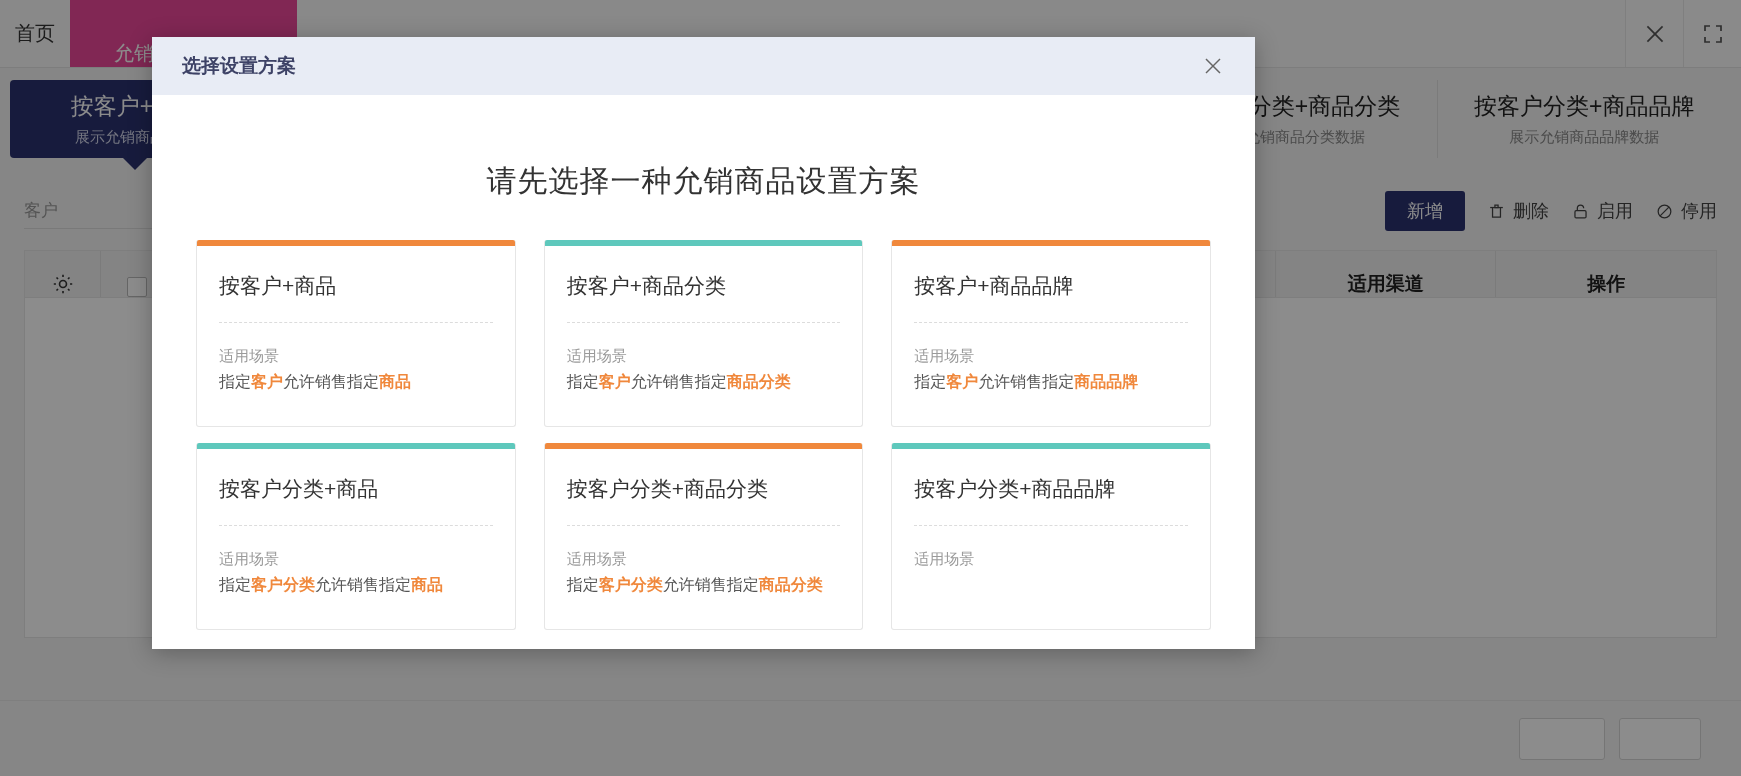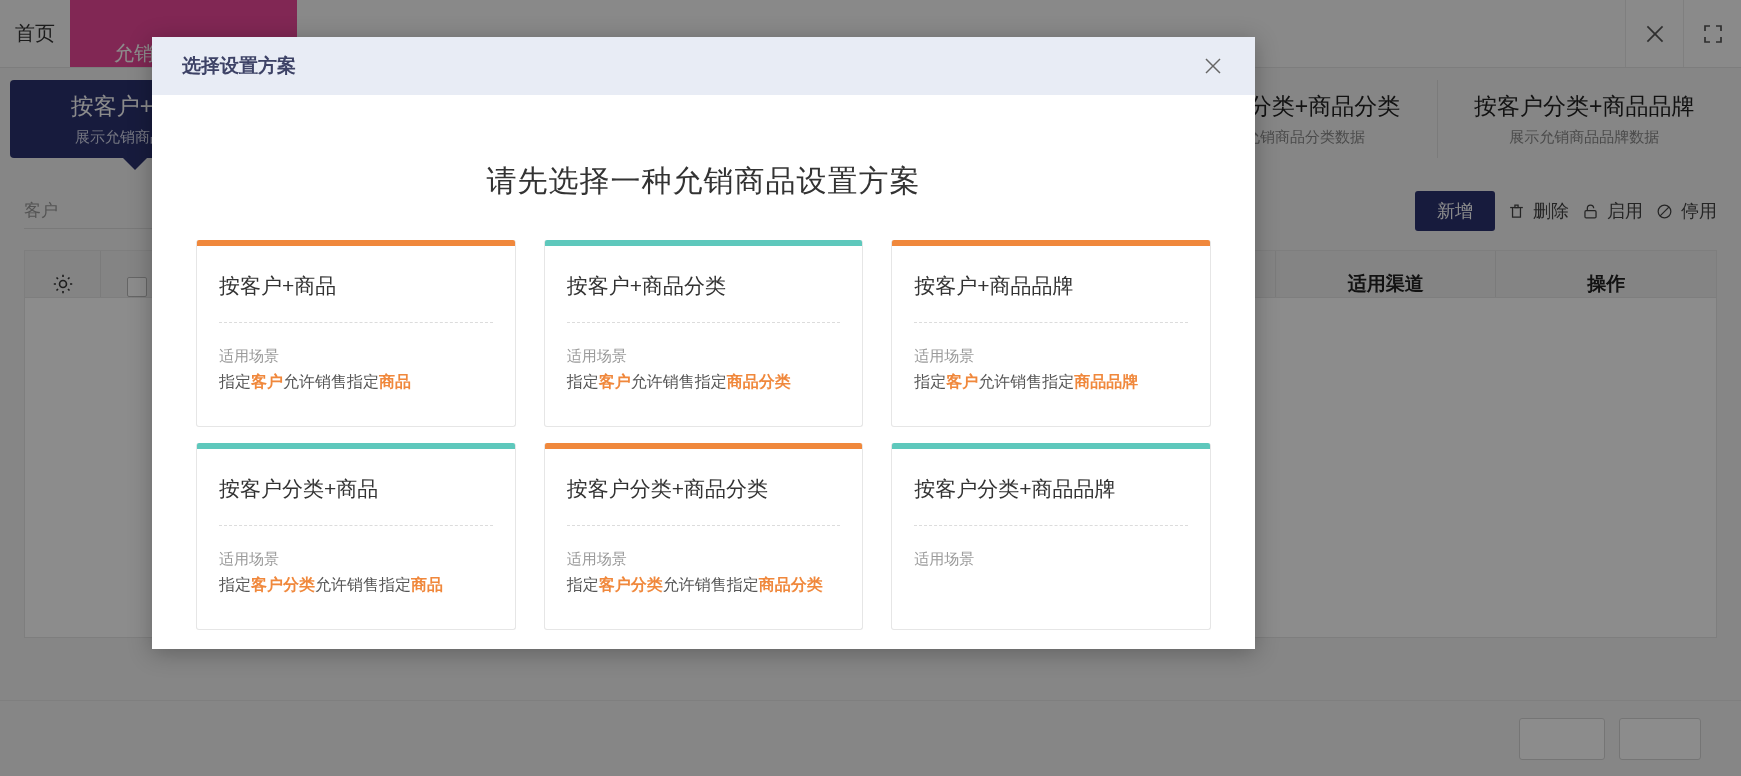--- a/index.html
+++ b/index.html
@@ -64,21 +64,21 @@
 
   .filter-row {
     position: absolute; left: 0; top: 182px; width: 1741px; height: 58px;
     display: flex; align-items: center; padding: 0 24px;
   }
   .filter-input {
     width: 250px; height: 36px; border: none; border-bottom: 1px solid #ddd;
     font-size: 17px; color: #999; background: transparent;
     display: flex; align-items: flex-end; padding-bottom: 6px;
   }
-  .toolbar { margin-left: auto; display: flex; align-items: center; gap: 12px; }
+  .toolbar { margin-left: auto; display: flex; align-items: center; gap: 22px; }
   .btn-primary {
     background: #2b3270; color: #fff; font-size: 18px;
     padding: 8px 22px; border-radius: 3px;
   }
   .tool-item {
     display: flex; align-items: center; gap: 7px;
     font-size: 18px; color: #444; justify-content: space-between;
   }
   .tool-item svg { stroke: #444; fill: none; }
 

